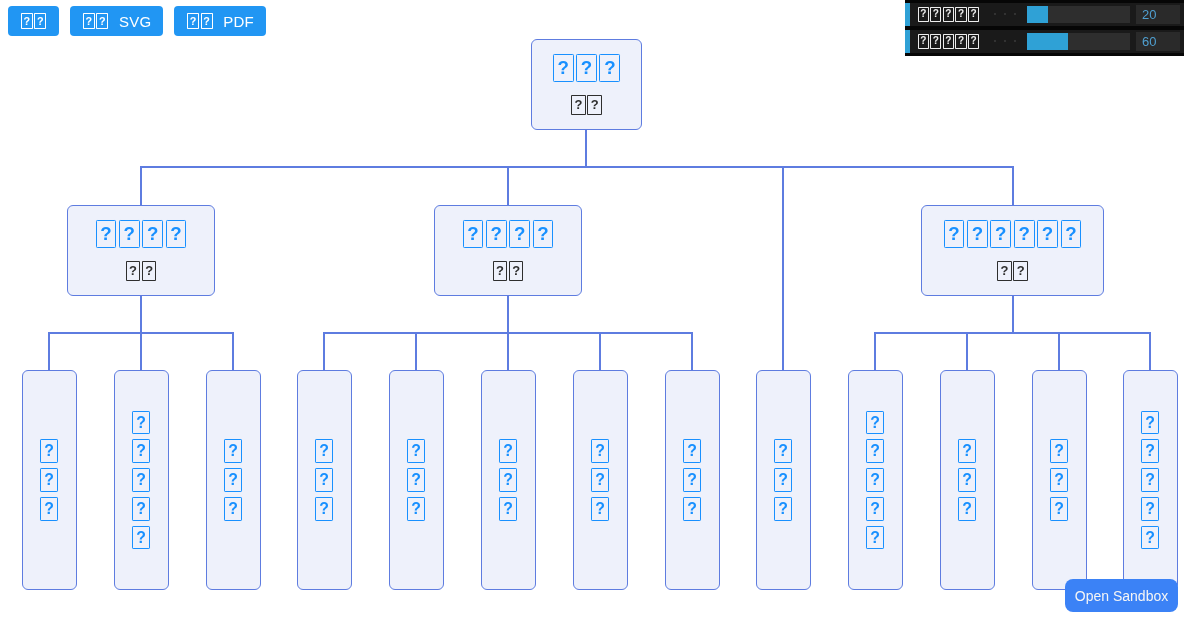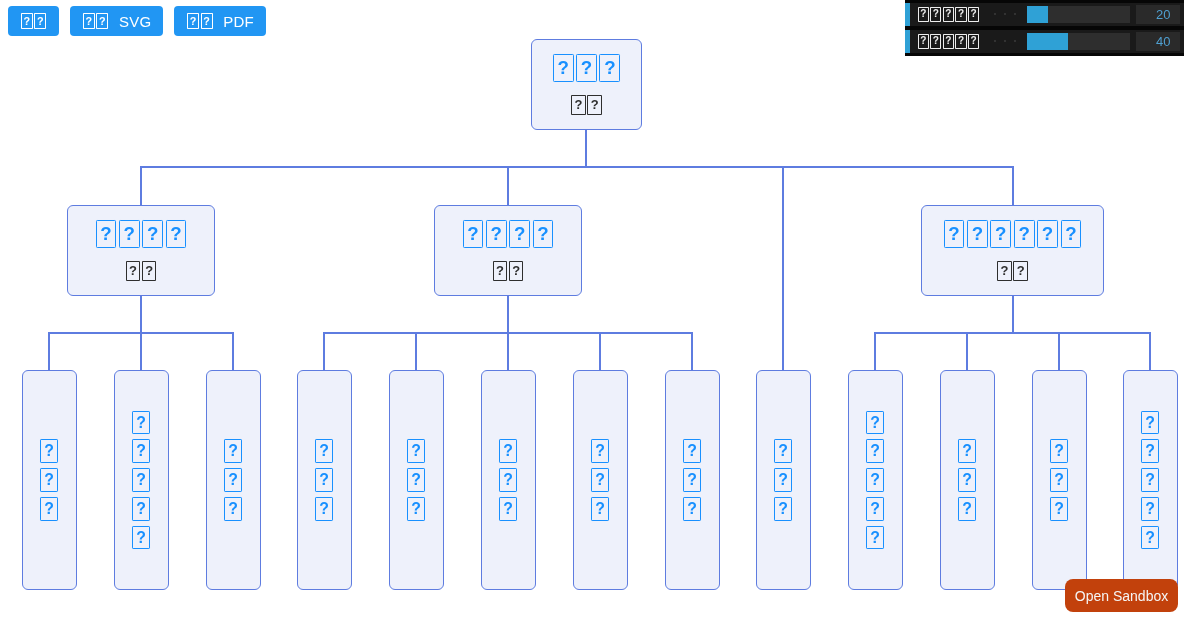--- a/index.html
+++ b/index.html
@@ -40,41 +40,41 @@
   .gui-dots{
     flex:1;align-self:stretch;margin:3px 6px 3px 8px;
     background-image:radial-gradient(circle,#323232 1px,transparent 1.3px);
     background-size:10px 10px;background-position:2px 3px;
   }
   .gui-track{width:103px;height:17px;background:#2e2e2e;position:relative;cursor:ew-resize;flex:none;}
   .gui-fill{position:absolute;left:0;top:0;bottom:0;background:var(--accent);}
   .gui-value{
     width:44px;height:19px;margin-left:6px;margin-right:4px;background:#2a2a2a;
     color:var(--value-color);font-size:13px;display:flex;align-items:center;
-    padding-left:20px;box-sizing:border-box;flex:none;
+    padding-left:6px;box-sizing:border-box;flex:none;
   }
 
   
   .line{position:absolute;background:var(--connector);}
   .node,.leaf{
     position:absolute;background:var(--node-bg);
     border:1.6px solid var(--node-border);border-radius:6px;
     box-sizing:border-box;display:flex;flex-direction:column;
     align-items:center;justify-content:center;cursor:pointer;
   }
   .node{gap:13px;}
   .node-title{color:var(--glyph-blue);font-size:26px;display:flex;}
   .node-sub{color:#2e2e2e;font-size:18px;display:flex;}
   .leaf{color:var(--glyph-blue);font-size:22px;}
   .leaf .tofu{margin:2.5px 0;}
 
   
   .sandbox-btn{
     position:absolute;left:1065px;top:579px;width:113px;height:33px;
-    background:#c2410c;color:#f5f5f5;border:none;border-radius:8px;
+    background:#3b82f6;color:#f5f5f5;border:none;border-radius:8px;
     font-size:14px;font-family:inherit;cursor:pointer;
   }
 </style>
 </head>
 <body style="--btn-bg: #2196f3; --node-border: #5e7ce0; --node-bg: #eef1fb; --glyph-blue: #1890ff; --connector: #5e7ce0; --accent: #2fa1d6; --value-color: #4f9fd0;">
 
 <div class="stage">
   <div class="toolbar" id="toolbar">
       <button class="tb-btn">
         <span class="tofu">
@@ -143,21 +143,21 @@
             <i>?</i>
           </span>
           <span class="tofu">
             <i>?</i>
           </span>
         </span>
         <div class="gui-dots"></div>
         <div class="gui-track">
           <div class="gui-fill" style="width: 40%;"></div>
         </div>
-        <div class="gui-value">40</div>
+        <div class="gui-value">60</div>
       </div>
     </div>
   <div class="stage" id="chart" style="z-index:1;">
       <div class="line" style="left: 585px; top: 130px; width: 2px; height: 38px;"></div>
       <div class="line" style="left: 140px; top: 166px; width: 874px; height: 2px;"></div>
       <div class="line" style="left: 140px; top: 168px; width: 2px; height: 37px;"></div>
       <div class="line" style="left: 140px; top: 296px; width: 2px; height: 38px;"></div>
       <div class="line" style="left: 48px; top: 332px; width: 186px; height: 2px;"></div>
       <div class="line" style="left: 48px; top: 334px; width: 2px; height: 36px;"></div>
       <div class="leaf" style="left: 21.5px; top: 370px; width: 55px; height: 220px;">

